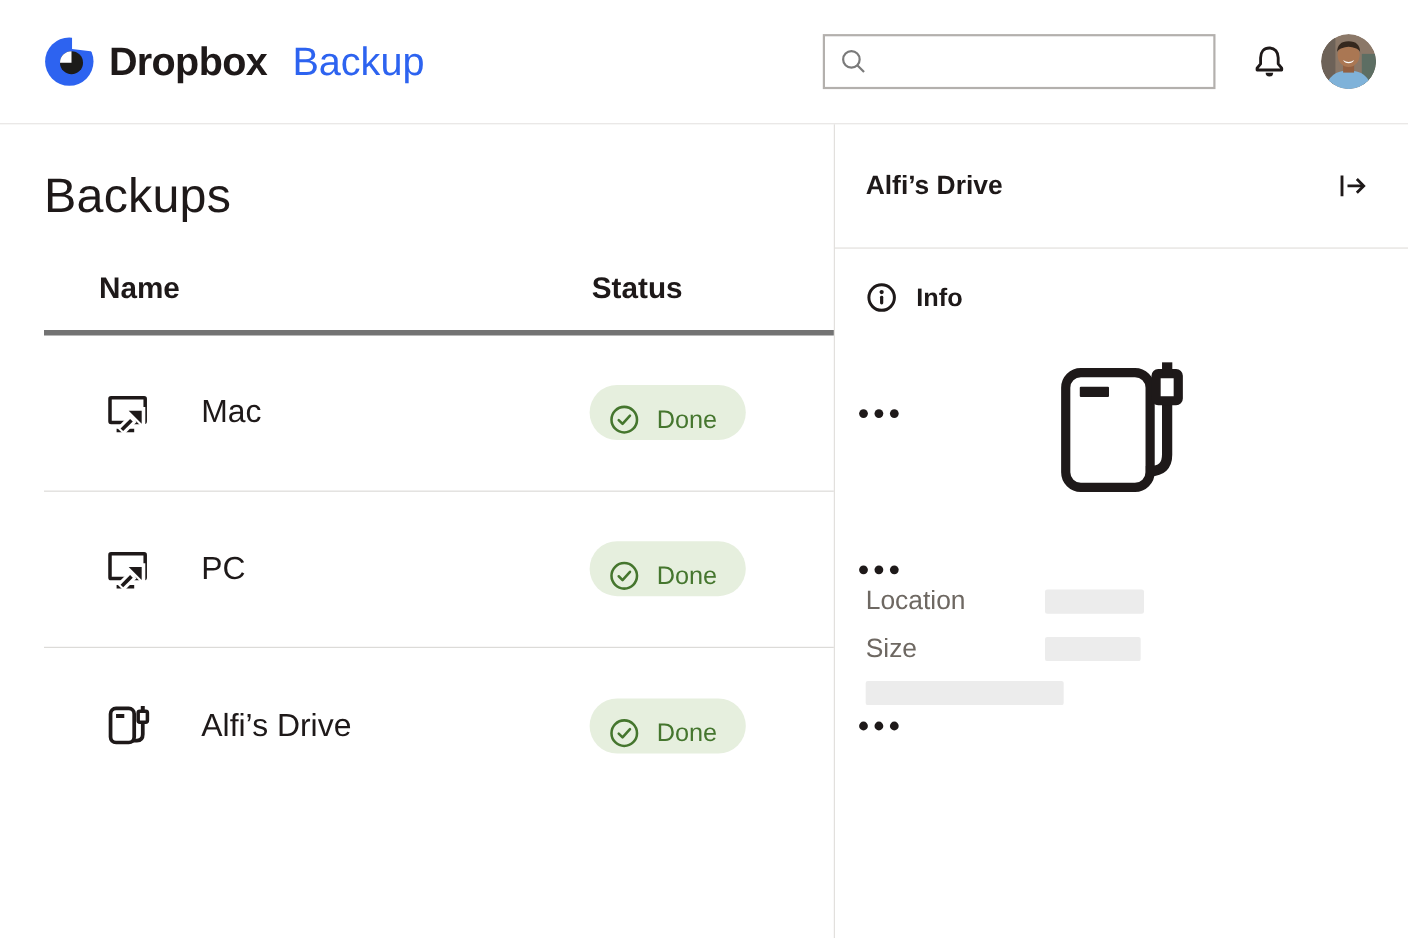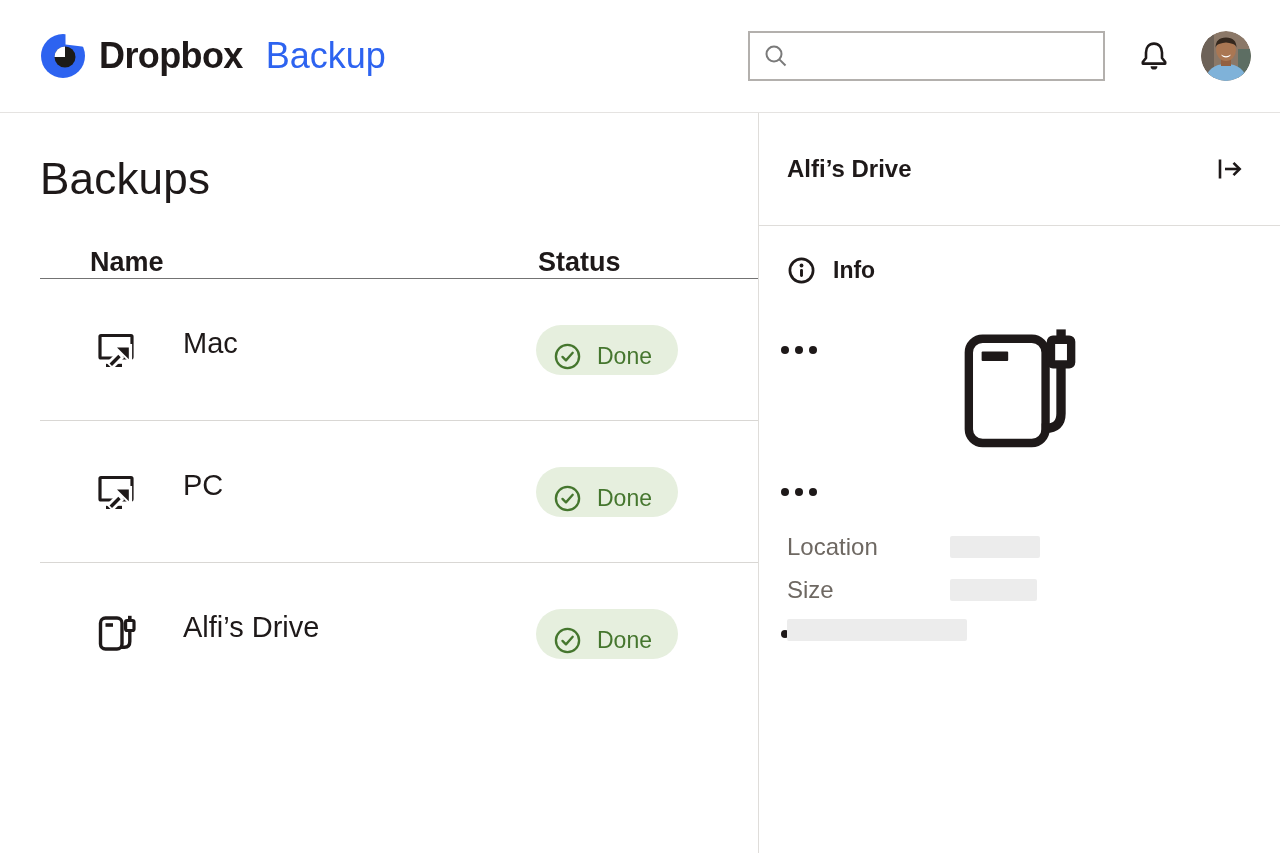--- a/index.html
+++ b/index.html
@@ -55,27 +55,27 @@
     margin:0; font-size:44px; font-weight:400; line-height:1.1;
     letter-spacing:0.2px; color:#1e1919;
   }
 
   
   .table { margin-top:44px; }
   .t-head, .t-row {
     display:grid; grid-template-columns:496px 240px 1fr;
     align-items:center;
   }
-  .t-head { border-bottom:1px solid #737373; }
+  .t-head { padding-bottom:22px; border-bottom:5px solid #737373; }
   .th { font-size:27px; font-weight:700; }
   .th-name { padding-left:50px; }
   .th-status { padding-left:2px; }
   .t-row { height:142px; border-bottom:1px solid #d9d7d4; }
   .t-row.last { border-bottom:none; }
-  .name-cell { display:flex; align-items:flex-start; gap:44px; padding-left:53px; }
+  .name-cell { display:flex; align-items:center; gap:44px; padding-left:53px; }
   .name-cell .row-icon svg { width:46px; height:46px; }
   .row-name { font-size:29px; }
   .badge {
     display:inline-flex; align-items:center; gap:15px;
     height:50px; padding:13px 26px 0 17px;
     background:#e6efde; border-radius:25px;
     color:#45762e; font-size:23px; width:fit-content;
   }
   .badge svg { width:29px; height:29px; }
   .menu-btn {

